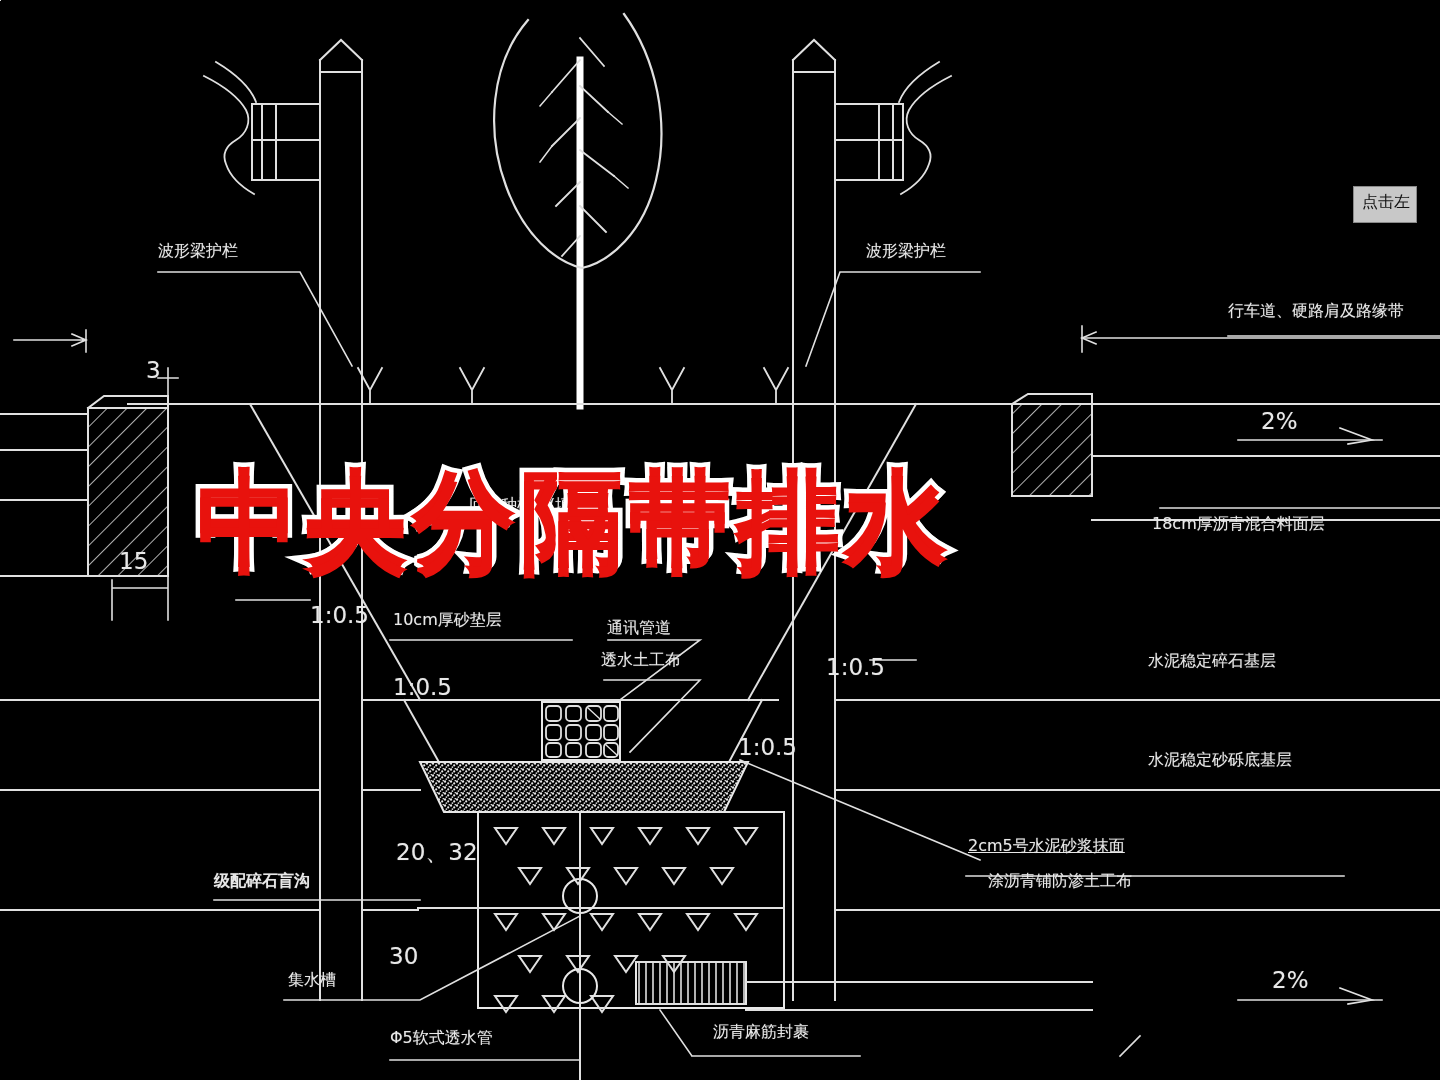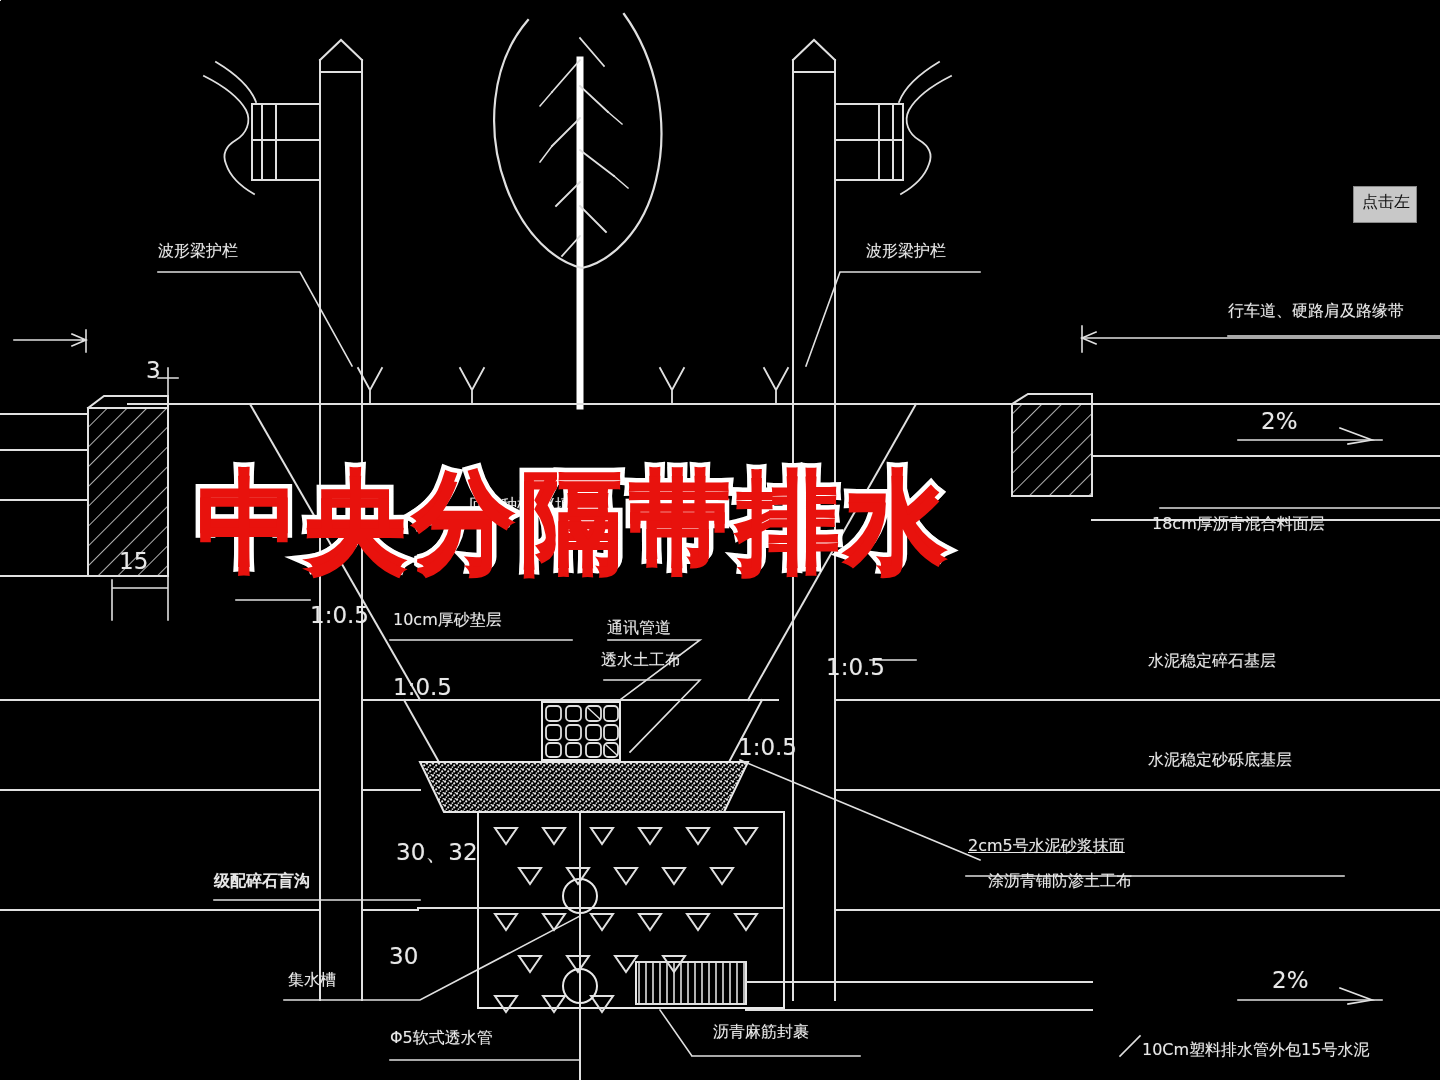--- a/index.html
+++ b/index.html
@@ -343,31 +343,30 @@
   <div class="lbl" style="left:607px; top:620px;">通讯管道</div>
   <div class="lbl" style="left:601px; top:652px;">透水土工布</div>
 
   <div class="lbl" style="left:968px; top:838px;text-decoration:underline;">2cm5号水泥砂浆抹面</div>
   <div class="lbl" style="left:988px; top:873px;">涂沥青铺防渗土工布</div>
 
   <div class="lbl" style="left:214px; top:873px;font-weight:bold;">级配碎石盲沟</div>
   <div class="lbl" style="left:288px; top:972px;">集水槽</div>
   <div class="lbl" style="left:390px; top:1030px;">Φ5软式透水管</div>
   <div class="lbl" style="left:697px; top:1024px;margin-left:16px;">沥青麻筋封裹</div>
-  <div class="lbl" style="left:1142px; top:1042px;">10Cm塑料排水管外包15号水泥</div>
 
   <div class="lbl num" style="left:146px; top:358px;">3</div>
   <div class="lbl num" style="left:119px; top:549px;">15</div>
 
   <div class="lbl num" style="left:310px; top:603px;">1:0.5</div>
   <div class="lbl num" style="left:393px; top:675px;">1:0.5</div>
   <div class="lbl num" style="left:826px; top:655px;">1:0.5</div>
   <div class="lbl num" style="left:738px; top:735px;">1:0.5</div>
 
-  <div class="lbl num" style="left:396px; top:840px;">30、32</div>
+  <div class="lbl num" style="left:396px; top:840px;">20、32</div>
   <div class="lbl num" style="left:389px; top:944px;">30</div>
 
   <div class="lbl num" style="left:1261px; top:409px;">2%</div>
   <div class="lbl num" style="left:1272px; top:968px;">2%</div>
 
   <div id="title-overlay">
     <div class="title-text">中央分隔带排水</div>
     <div class="title-fill">中央分隔带排水</div>
   </div>
 

